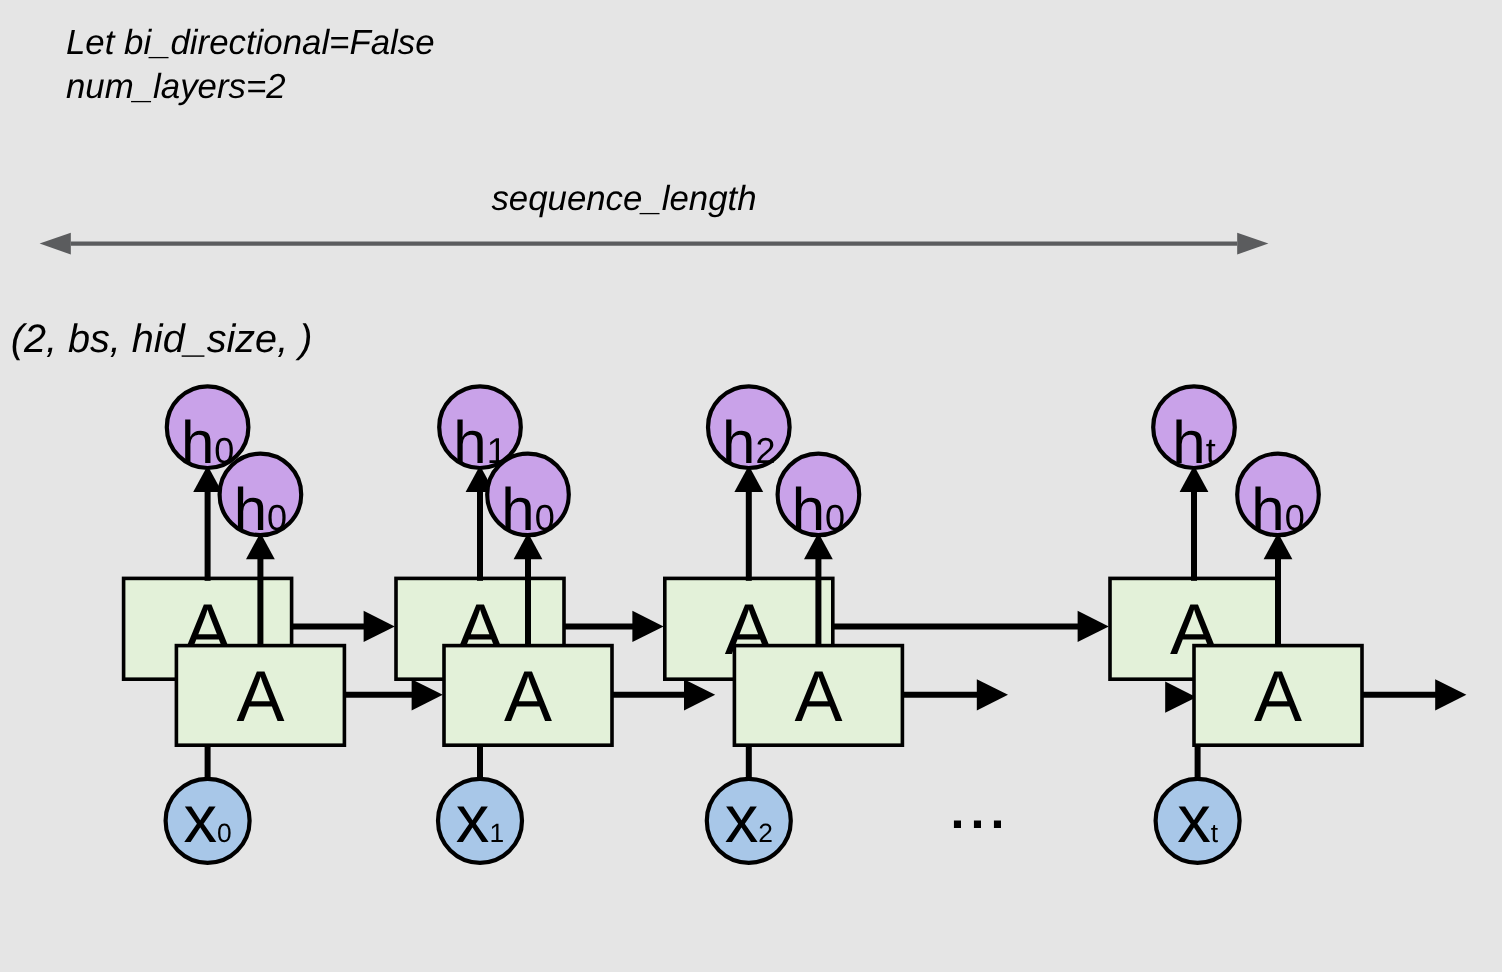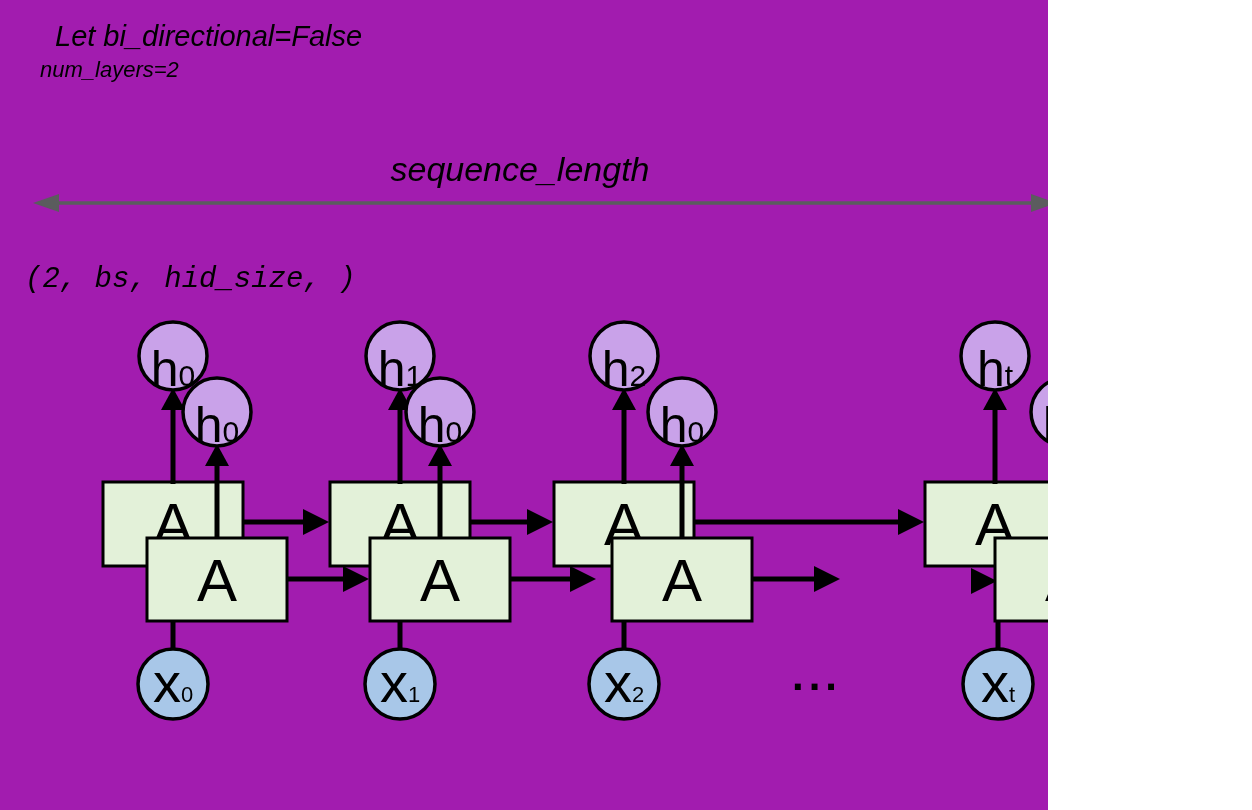--- a/index.html
+++ b/index.html
@@ -1,33 +1,33 @@
 <!DOCTYPE html>
 <html><head>
 <meta charset="utf-8">
 <style>
   html,body{margin:0;padding:0;background:#ffffff;}
   #canvas{
-    position:relative;width:1048px;height:810px;background:#a21caf;
+    position:relative;width:1252px;height:810px;background:#e5e5e5;
     font-family:"Liberation Sans", sans-serif;overflow:hidden;
   }
   .lbl{position:absolute;font-style:italic;color:#000;white-space:pre;line-height:1.15;}
   #diagram-svg{position:absolute;left:0;top:0;}
 </style>
 </head>
 <body>
 
 <div id="canvas">
 
   <div class="lbl" style="left:55px;top:20px;font-size:29px;">Let bi_directional=False</div>
-  <div class="lbl" style="left:40px;top:57px;font-size:22px;">num_layers=2</div>
+  <div class="lbl" style="left:55px;top:57px;font-size:29px;">num_layers=2</div>
 
-  <div class="lbl" style="left:0px;top:150px;width:1040px;text-align:center;font-size:34px;">sequence_length</div>
+  <div class="lbl" style="left:0px;top:150px;width:1040px;text-align:center;font-size:29px;">sequence_length</div>
 
-  <div class="lbl" style="left:25px;top:263px;font-size:29px;font-family:Liberation Mono, monospace;">(2, bs, hid_size, )</div>
+  <div class="lbl" style="left:9px;top:263px;font-size:33px;">(2, bs, hid_size, )</div>
 
 
   <div class="lbl" style="left:792px;top:652px;font-size:42px;font-style:normal;font-weight:bold;letter-spacing:5px;">...</div>
 
   <svg id="diagram-svg" width="1252" height="810" viewBox="0 0 1252 810">
       <line x1="59" y1="203" x2="1031" y2="203" stroke="#5b5c5e" stroke-width="3.5"></line>
       <polygon points="33,203 59,194 59,212" fill="#5b5c5e"></polygon>
       <polygon points="1057,203 1031,212 1031,194" fill="#5b5c5e"></polygon>
       <rect x="103" y="482" width="140" height="84" fill="#e3f1d9" stroke="#000000" stroke-width="3"></rect>
       <text x="173" y="545" text-anchor="middle" fill="#000" font-family="&quot;Liberation Sans&quot;, sans-serif"><tspan font-size="60">A</tspan></text>

